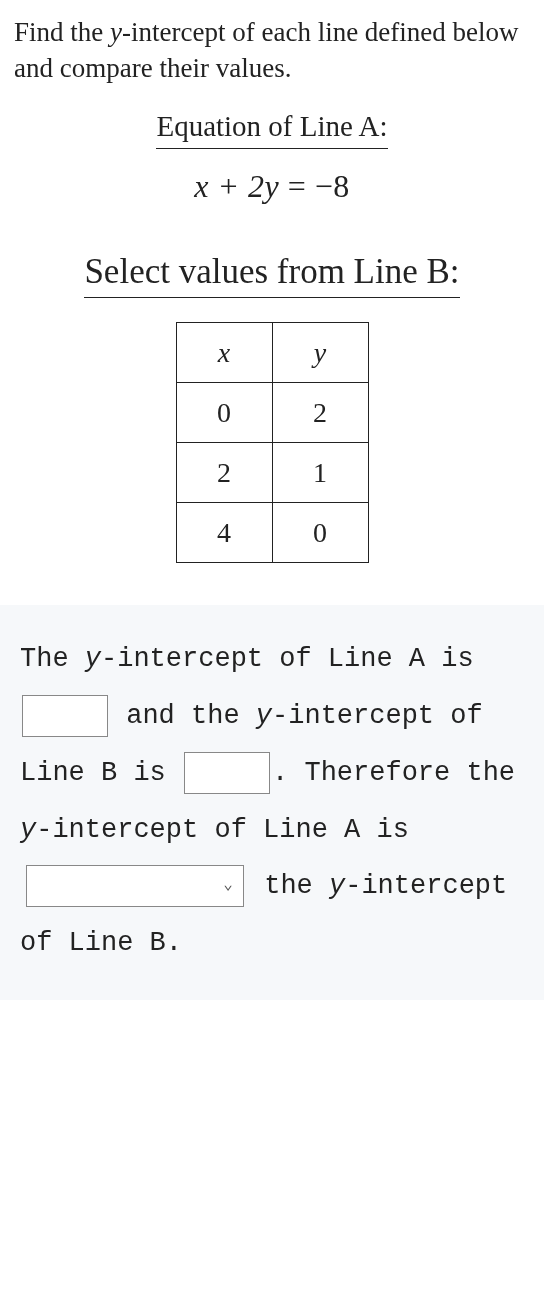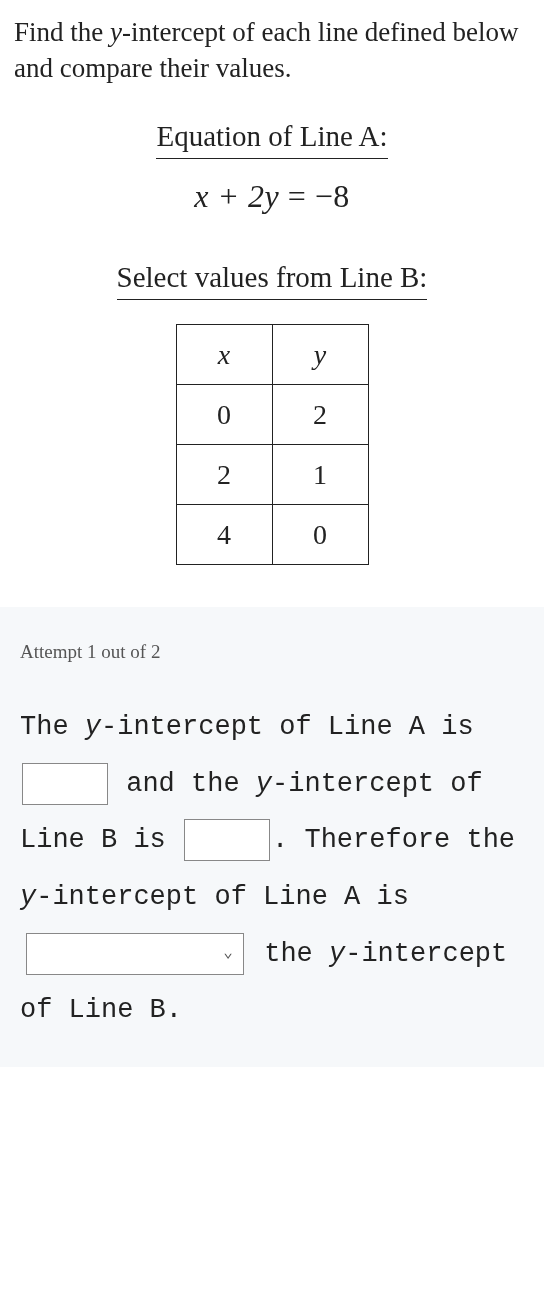--- a/index.html
+++ b/index.html
@@ -6,35 +6,35 @@
   body {
     margin: 0;
     padding: 14px 14px 20px 14px;
     font-family: Georgia, 'Times New Roman', serif;
     font-size: 27px;
     color: #222;
     background: #fff;
     width: 544px;
     line-height: 1.35;
   }
-  .question { margin-bottom: 30px; }
+  .question { margin-bottom: 20px; }
   .italic { font-style: italic; }
   .section-center { text-align: center; margin: 7px auto; font-family: Liberation Serif, serif; }
   .underlined {
     display: inline-block;
     border-bottom: 1.5px solid #222;
     padding-bottom: 2px;
     margin-bottom: 10px;
     font-size: 29px;
   }
   .eq-block { margin-bottom: 40px; }
   .equation { font-size: 32px; margin-top: 6px; font-style: italic; letter-spacing: 0.5px; }
   .equation .num { font-style: normal; }
 
-  .table-block .underlined { font-size: 29px; }
+  .table-block .underlined { font-size: 35px; }
   table.values {
     border-collapse: collapse;
     margin: 14px auto 0 auto;
     font-size: 28px;
   }
   table.values th, table.values td {
     border: 1.5px solid #222;
     width: 96px;
     height: 60px;
     text-align: center;
@@ -119,21 +119,20 @@
     </tr>
     <tr>
       <td>4</td>
       <td>0</td>
     </tr>
   </tbody>
     </table>
 </div>
 
 <div class="answer-wrap">
-  <div class="attempt">Attempt 1 out of 2</div>
 
   <div class="answer-body">
     <span>The </span><span class="italic">y</span><span>-intercept of Line A is </span><span class="blank"></span>
     <span>and the </span><span class="italic">y</span><span>-intercept of Line B is </span>
     <span class="blank"></span><span>. Therefore the </span><span class="italic">y</span><span>-intercept of Line A is </span><span class="select">
         <span class="chev">⌄</span>
       </span><span> the </span><span class="italic">y</span><span>-intercept of Line B.</span>
   </div>
 </div>
 

